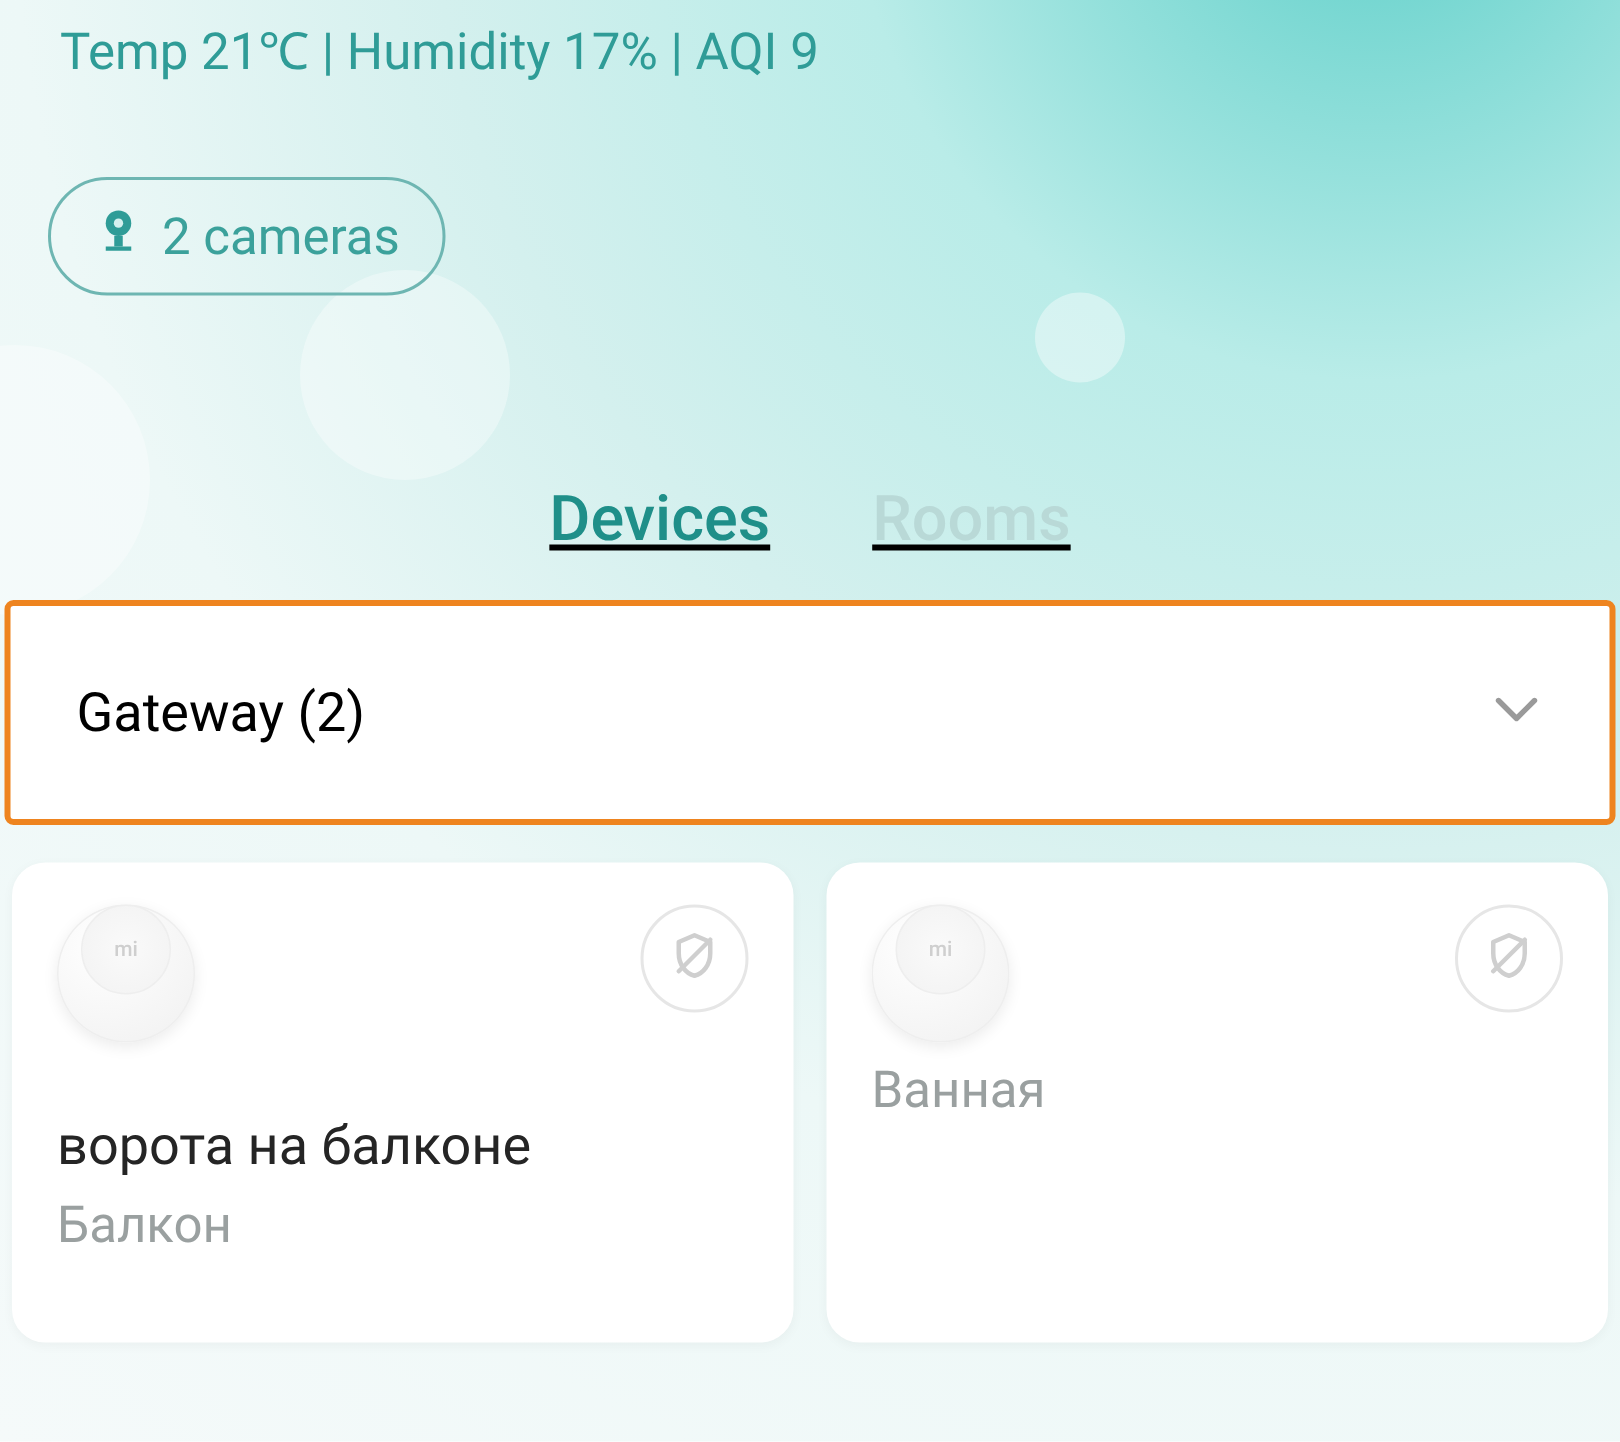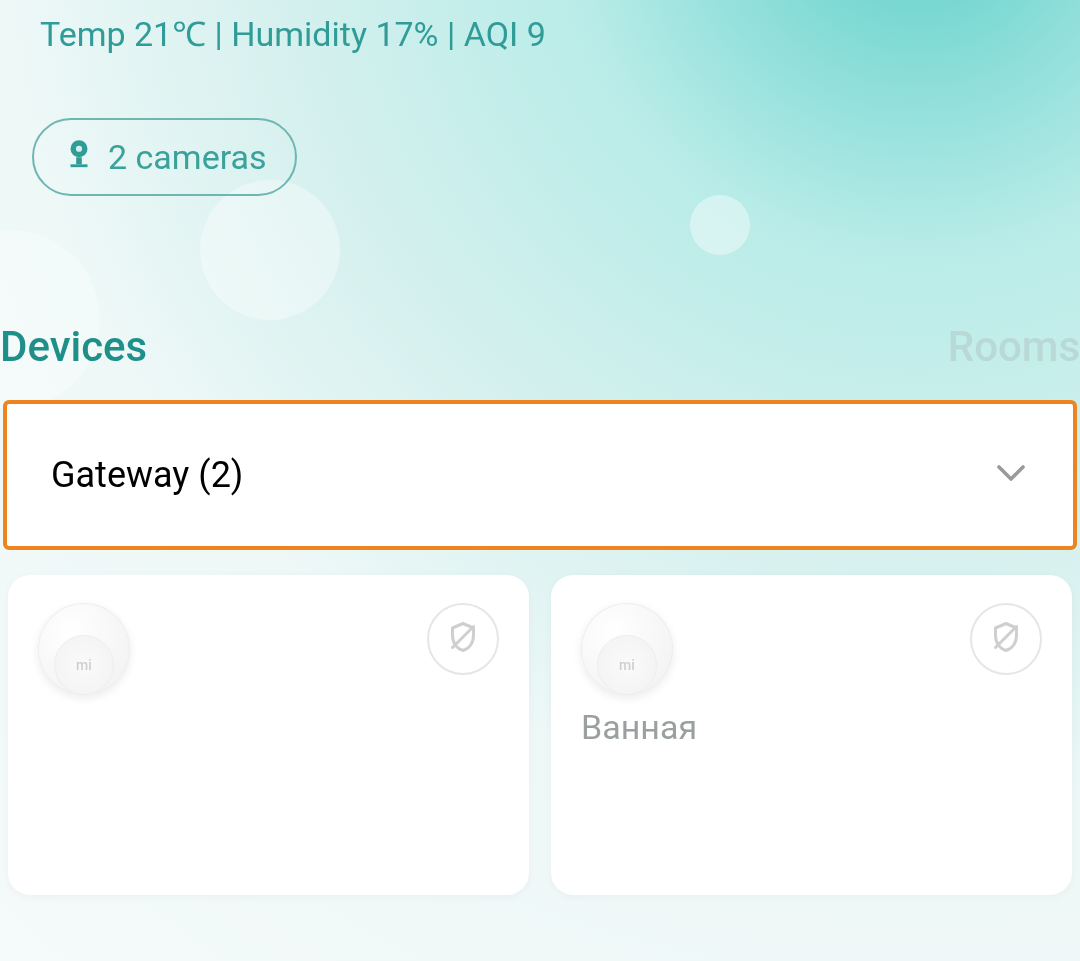--- a/index.html
+++ b/index.html
@@ -34,24 +34,25 @@
     color: #3ba19b;
     font-size: 34px;
   }
   .cam-icon { width: 34px; height: 34px; }
 
   .tabs {
     position: absolute;
     top: 322px;
     left: 0; right: 0;
     display: flex;
-    justify-content: space-between;
+    justify-content: center;
     gap: 68px;
     font-size: 42px;
     font-weight: 500;
+    text-decoration: underline;
   }
   .tab-active { color: #1f8f89; }
   .tab-inactive { color: #b9d9d7; }
 
   .category-row {
     position: absolute;
     top: 400px;
     left: 3px; right: 3px;
     height: 150px;
     background: #ffffff;
@@ -79,21 +80,21 @@
     box-shadow: 0 2px 8px rgba(0,0,0,0.04);
     padding: 28px 30px 40px 30px;
     height: 320px;
     position: relative;
   }
   .card-top { display: flex; justify-content: space-between; align-items: flex-start; }
   .device-circle {
     width: 92px; height: 92px; border-radius: 50%;
     background: radial-gradient(circle at 35% 30%, #ffffff, #f0f0f0);
     box-shadow: 0 3px 10px rgba(0,0,0,0.08), inset 0 0 0 1px #eee;
-    display: flex; align-items: flex-end; justify-content: center;
+    display: flex; align-items: flex-start; justify-content: center;
     position: relative;
   }
   .device-inner {
     width: 60px; height: 60px; border-radius: 50%;
     background: radial-gradient(circle, #fafafa, #f2f2f2);
     border: 1px solid #eee;
     display:flex; align-items:center; justify-content:center;
     font-size:14px; color:#cfcfcf; font-weight:500;
   }
   .status-circle {
@@ -148,20 +149,22 @@
       </div>
       <div class="status-circle">
         <span>
           <svg width="36" height="36" viewBox="0 0 24 24" fill="none" stroke="#cfcfcf" stroke-width="2" stroke-linecap="round" stroke-linejoin="round">
             <path d="M12 3 L19 6 V11 C19 16 16 20 12 21 C8 20 5 16 5 11 V6 Z"></path>
             <line x1="5" y1="19" x2="19" y2="5"></line>
           </svg>
         </span>
       </div>
     </div>
+    <div class="card-name">ворота на балконе</div>
+    <div class="card-room">Балкон</div>
   </div>
 
   <div class="card">
     <div class="card-top">
       <div class="device-circle">
         <div class="device-inner">mi</div>
       </div>
       <div class="status-circle">
         <span>
           <svg width="36" height="36" viewBox="0 0 24 24" fill="none" stroke="#cfcfcf" stroke-width="2" stroke-linecap="round" stroke-linejoin="round">

